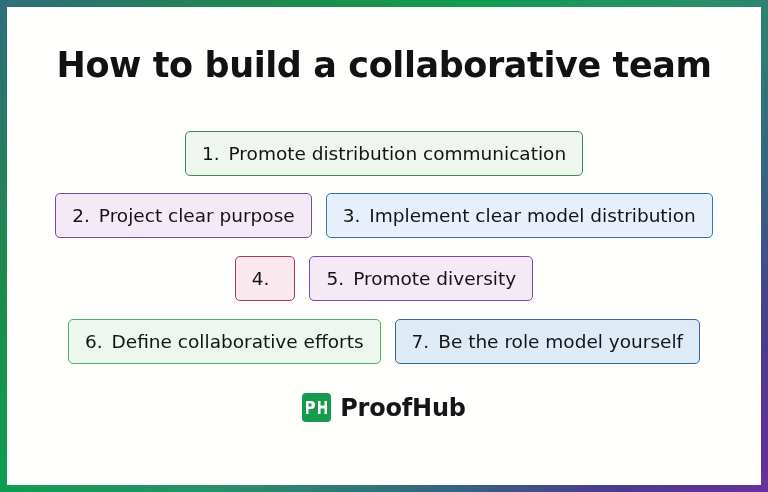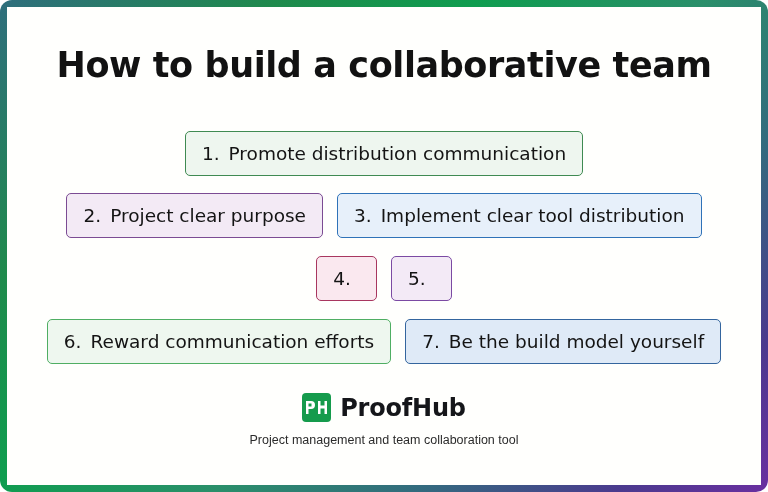--- a/index.html
+++ b/index.html
@@ -22,21 +22,20 @@
     box-sizing: border-box;
     background:
       linear-gradient(135deg,
         #2f6e7d 0%,
         #1f8a4c 22%,
         #0f9d4f 38%,
         #2a8f6a 56%,
         #336b7e 72%,
         #4b3a8e 88%,
         #6a2fa0 100%);
-    border-radius: 12px;
   }
   #infographic-canvas {
     position: absolute;
     left: 7px;
     top: 7px;
     width: 754px;
     height: 478px;
     background: #fffffd;
   }
 
@@ -147,52 +146,52 @@
       </div>
     </div>
 
     <div class="step-row" id="step-row-2">
       <div class="step-pill pill-purple">
         <span class="step-num">2.</span>
         <span class="step-text">Project clear purpose</span>
       </div>
       <div class="step-pill pill-blue">
         <span class="step-num">3.</span>
-        <span class="step-text">Implement clear tool distribution</span>
+        <span class="step-text">Implement clear model distribution</span>
       </div>
     </div>
 
     <div class="step-row" id="step-row-3">
       <div class="step-pill pill-pink">
         <span class="step-num">4.</span>
       </div>
       <div class="step-pill pill-violet">
         <span class="step-num">5.</span>
+        <span class="step-text">Promote diversity</span>
       </div>
     </div>
 
     <div class="step-row" id="step-row-4">
       <div class="step-pill pill-green2">
         <span class="step-num">6.</span>
-        <span class="step-text">Reward communication efforts</span>
+        <span class="step-text">Define collaborative efforts</span>
       </div>
       <div class="step-pill pill-blue2">
         <span class="step-num">7.</span>
-        <span class="step-text">Be the build model yourself</span>
+        <span class="step-text">Be the role model yourself</span>
       </div>
     </div>
 
     <div id="brand-block">
       <div id="brand-lockup">
         <span id="proofhub-logo-mark">
           <svg width="23" height="15" viewBox="0 0 46 30" aria-hidden="true">
             <path d="M2 2 h10 a8 8 0 0 1 0 16 h-5 v10 h-5 z" fill="#ffffff"></path>
             <rect x="7" y="7" width="6" height="6" fill="#159b4c"></rect>
             <path d="M26 2 h5 v9 h8 v-9 h5 v26 h-5 v-11 h-8 v11 h-5 z" fill="#ffffff"></path>
           </svg>
         </span>
         <span id="brand-name">ProofHub</span>
       </div>
-      <div id="brand-tagline">Project management and team collaboration tool</div>
     </div>
 
   </div>
 </div>
 
 </body></html>

